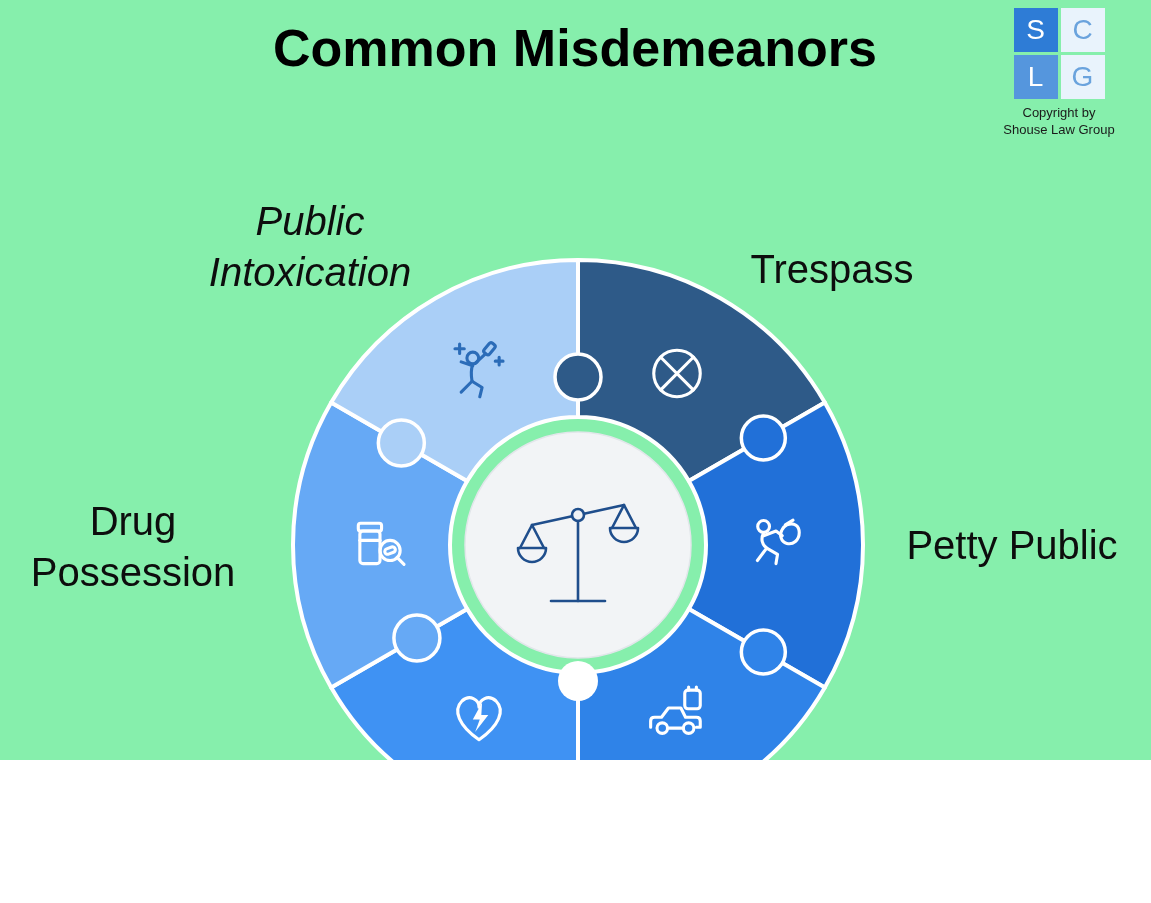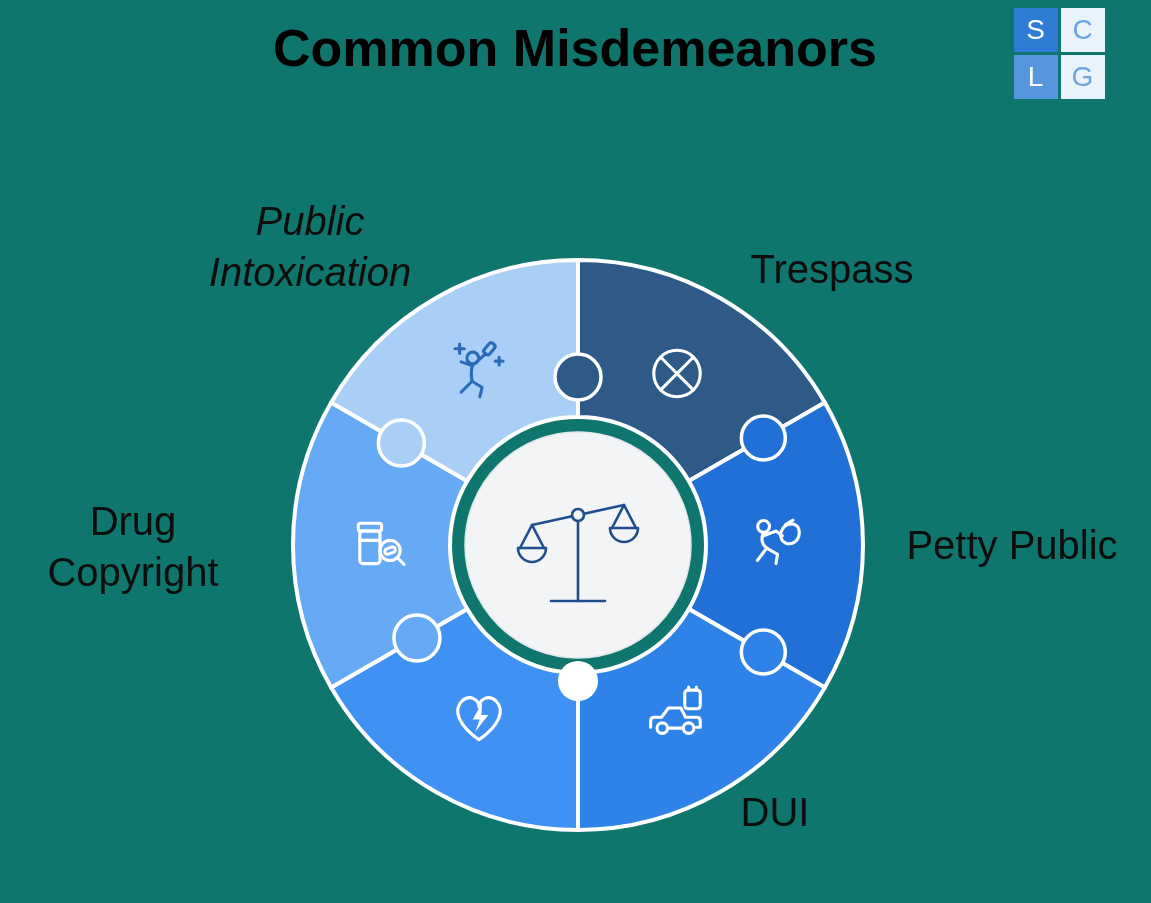--- a/index.html
+++ b/index.html
@@ -1,19 +1,19 @@
 <!DOCTYPE html>
 <html><head>
 <meta charset="utf-8">
 <style>
   html,body{margin:0;padding:0;background:#ffffff;}
   .canvas{
     position:relative;
-    width:1151px;height:903px;
-    background:#0f766e;
+    width:1151px;height:760px;
+    background:#86efac;
     overflow:hidden;
     font-family:"Liberation Sans",sans-serif;
   }
   .title{
     position:absolute;left:150px;top:18px;width:850px;
     text-align:center;
     font-size:52px;font-weight:800;color:#000000;
     letter-spacing:0px;
   }
   .logo{
@@ -51,20 +51,24 @@
 <div class="canvas">
 
   <div class="title">Common Misdemeanors</div>
 
   <div class="logo">
     <div class="logo-grid">
       <div class="logo-sq" style="background: rgb(46, 124, 214); color: rgb(255, 255, 255);">S</div>
       <div class="logo-sq" style="background: rgb(233, 243, 252); color: rgb(106, 163, 221);">C</div>
       <div class="logo-sq" style="background: rgb(85, 150, 221); color: rgb(255, 255, 255);">L</div>
       <div class="logo-sq" style="background: rgb(233, 243, 252); color: rgb(106, 163, 221);">G</div>
+    </div>
+    <div class="copyright">
+      <div>Copyright by</div>
+      <div>Shouse Law Group</div>
     </div>
   </div>
 
   <svg id="donut" class="donut" width="1151" height="903" viewBox="0 0 1151 903">
       <path d="M578 260 A285 285 0 0 1 824.817240078565 402.5 L688.8512516844081 481 A128 128 0 0 0 578 417 Z" fill="#2e5a88" stroke="#ffffff" stroke-width="4" stroke-linejoin="round"></path>
       <path d="M824.817240078565 402.5 A285 285 0 0 1 824.817240078565 687.5 L688.8512516844081 609 A128 128 0 0 0 688.8512516844081 481 Z" fill="#2170d8" stroke="#ffffff" stroke-width="4" stroke-linejoin="round"></path>
       <path d="M824.817240078565 687.5 A285 285 0 0 1 578 830 L578 673 A128 128 0 0 0 688.8512516844081 609 Z" fill="#2f83e8" stroke="#ffffff" stroke-width="4" stroke-linejoin="round"></path>
       <path d="M578 830 A285 285 0 0 1 331.182759921435 687.5 L467.14874831559183 609 A128 128 0 0 0 578 673 Z" fill="#3f92f3" stroke="#ffffff" stroke-width="4" stroke-linejoin="round"></path>
       <path d="M331.182759921435 687.5 A285 285 0 0 1 331.18275992143504 402.5 L467.1487483155919 481 A128 128 0 0 0 467.14874831559183 609 Z" fill="#66a9f5" stroke="#ffffff" stroke-width="4" stroke-linejoin="round"></path>
       <path d="M331.18275992143504 402.5 A285 285 0 0 1 578 260 L578 417 A128 128 0 0 0 467.1487483155919 481 Z" fill="#aacff7" stroke="#ffffff" stroke-width="4" stroke-linejoin="round"></path>
@@ -130,15 +134,15 @@
         <rect x="28.5" y="4" width="4.5" height="8" rx="1.5" transform="rotate(40 30.7 8)"></rect>
         <path d="M8.5 8 h6 M11.5 5 v6"></path>
         <path d="M34.5 16 h5 M37 13.5 v5"></path>
       </g>
     </svg>
 
   <div class="seg-label lbl-public">Public Intoxication</div>
   <div class="seg-label lbl-trespass">Trespass</div>
   <div class="seg-label lbl-petty">Petty Public</div>
   <div class="seg-label lbl-dui">DUI</div>
-  <div class="seg-label lbl-drug">Drug Copyright</div>
+  <div class="seg-label lbl-drug">Drug Possession</div>
 
 </div>
 
 </body></html>

